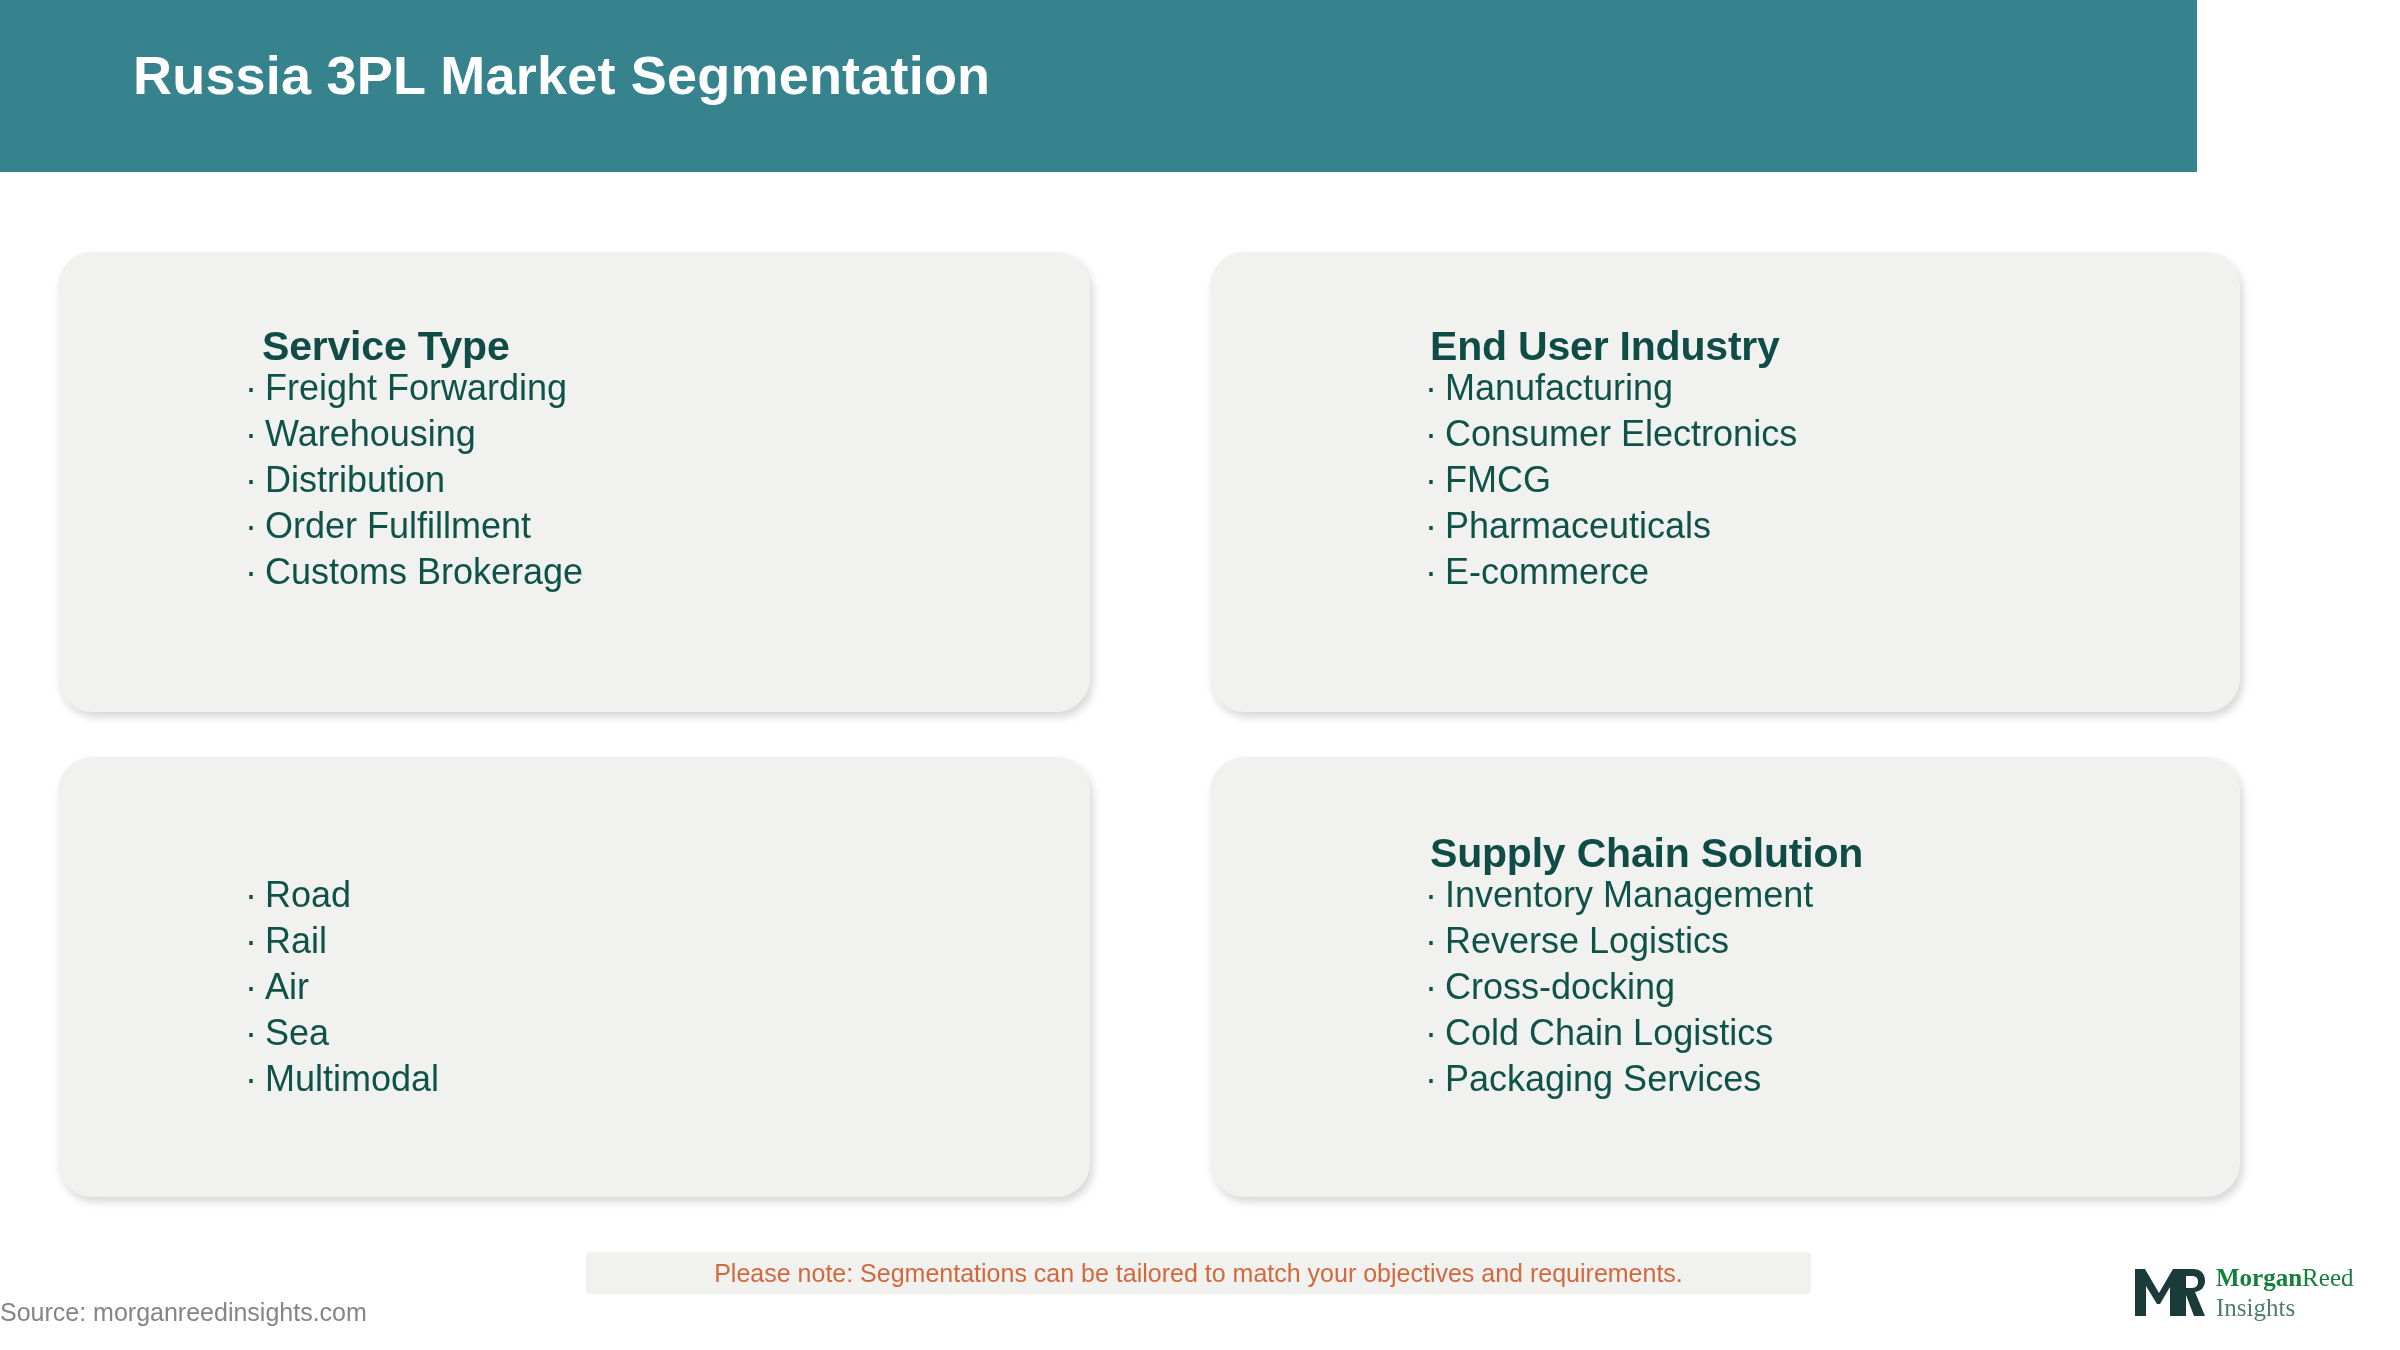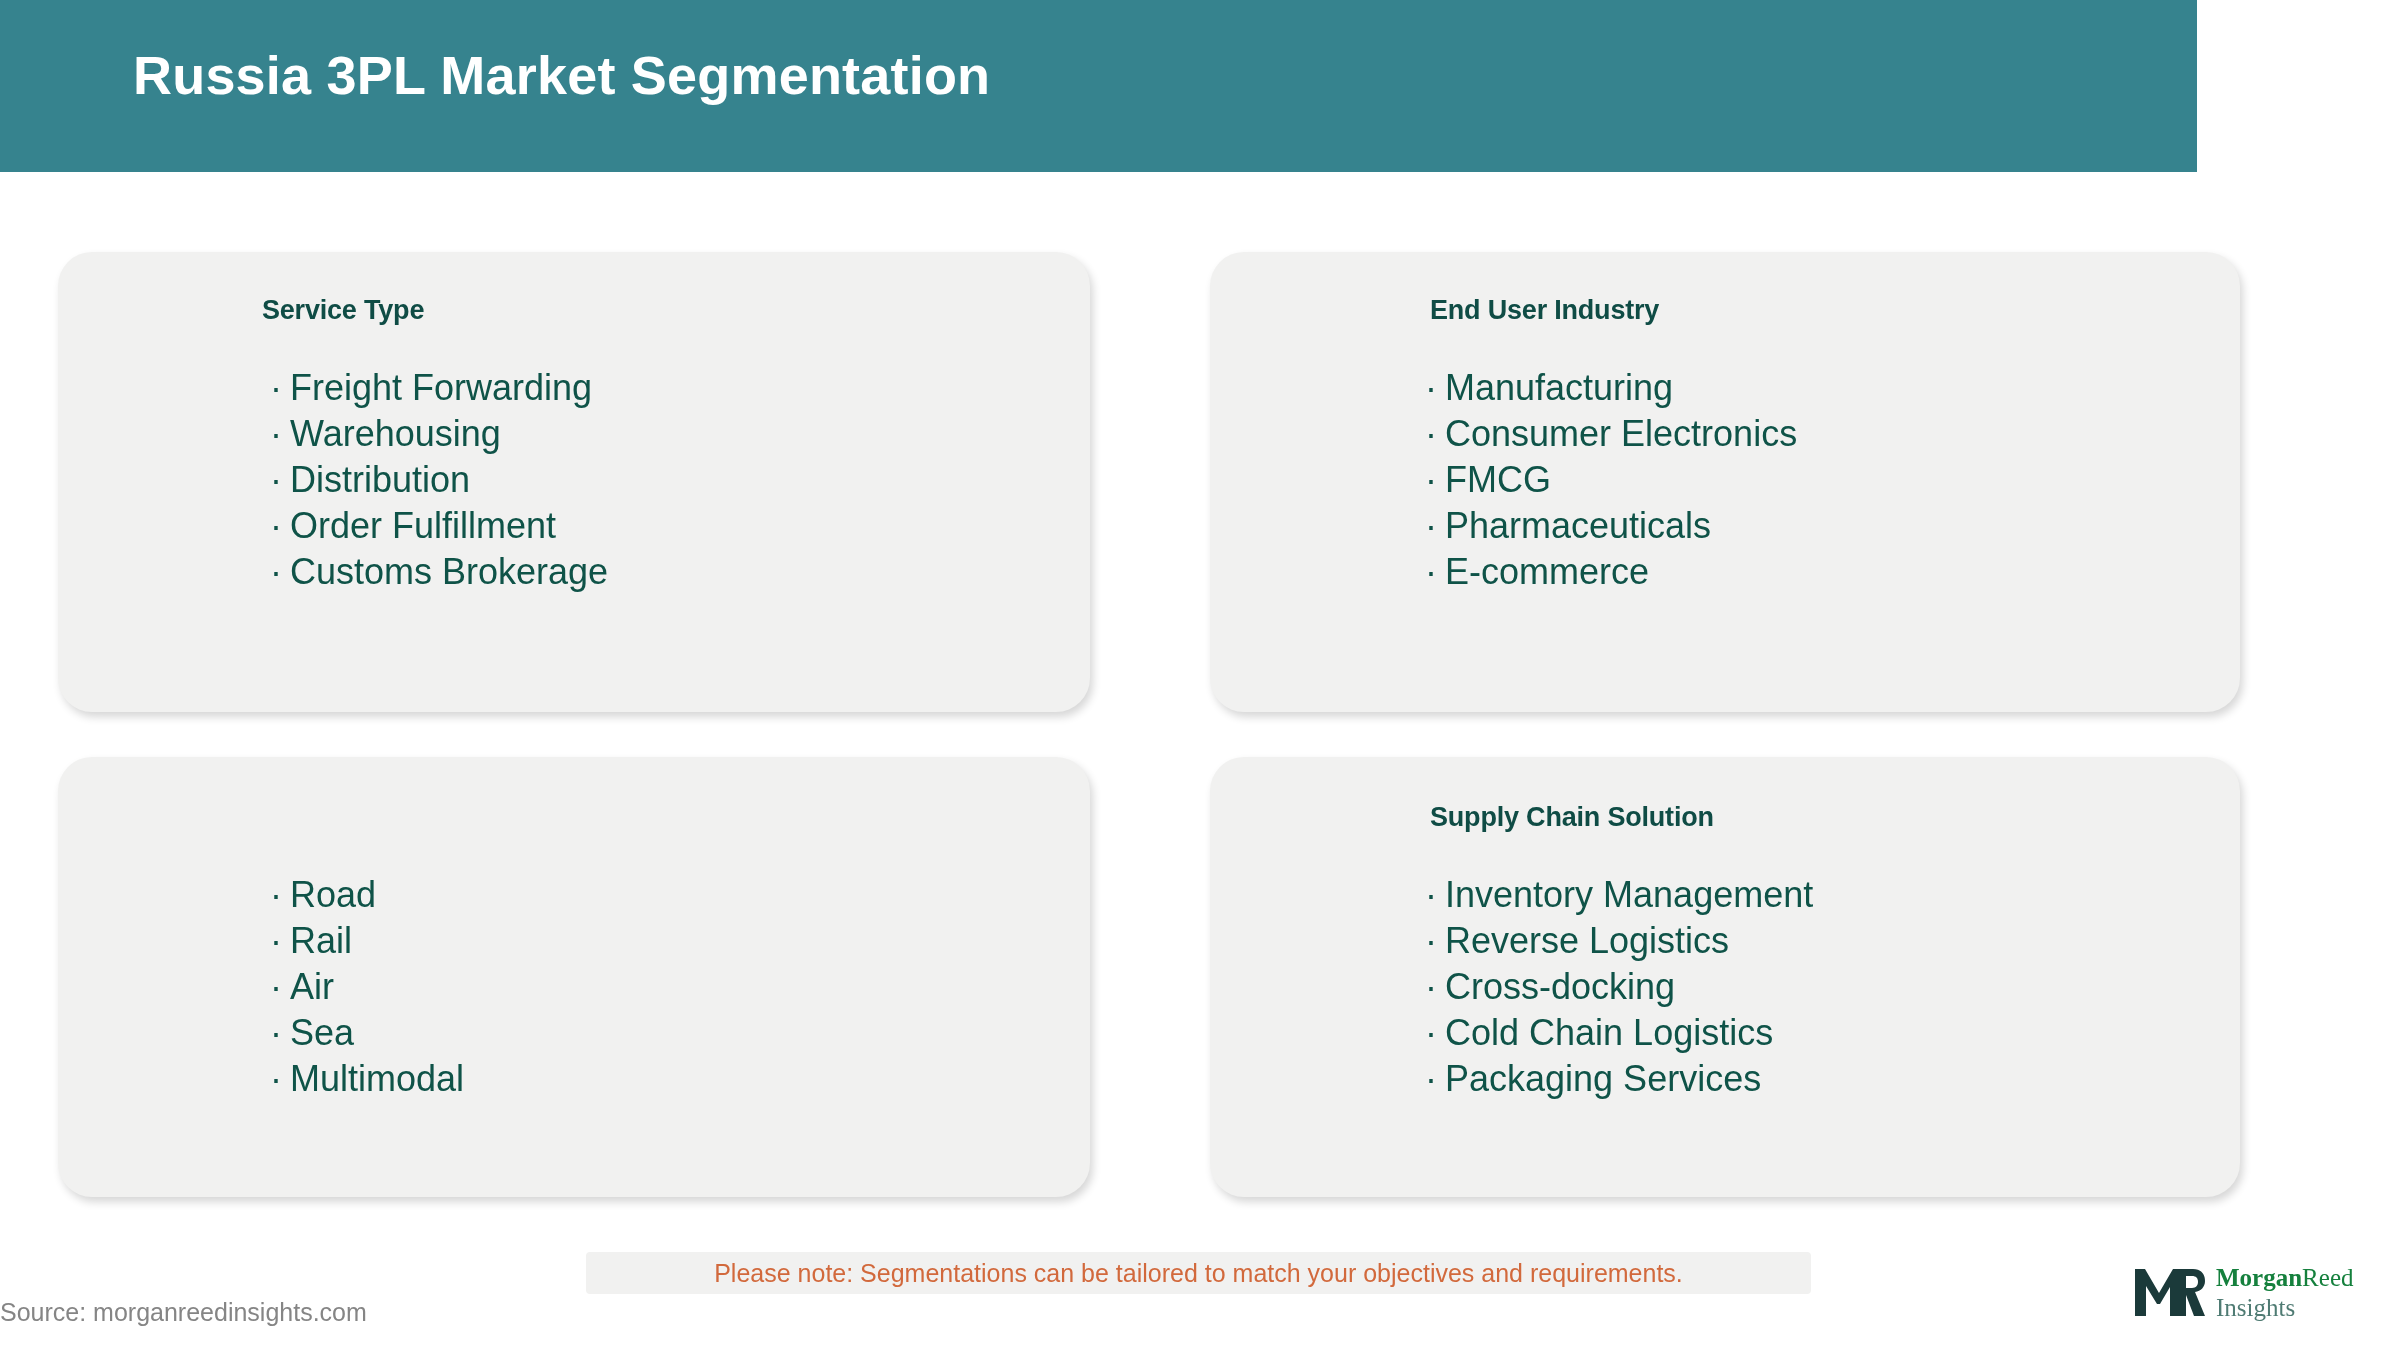--- a/index.html
+++ b/index.html
@@ -59,38 +59,39 @@
 
   .card-inner {
     position: absolute;
     left: 0;
     top: 0;
     width: 100%;
     height: 100%;
   }
   .card-title {
     position: absolute;
-    font-size: 27px;
+    font-size: 41px;
     font-weight: bold;
     color: #0f4c45;
     white-space: nowrap;
     letter-spacing: -0.2px;
+    margin-top: 28px;
   }
   .col-left .card-title  { left: 204px; }
   .col-right .card-title { left: 220px; }
   .row-top .card-title    { top: 43px; }
   .row-bottom .card-title { top: 45px; }
 
   .card-list {
     position: absolute;
     margin: 0;
     padding: 0;
     list-style: none;
   }
-  .col-left .card-list  { left: 212px; }
+  .col-left .card-list  { left: 187px; }
   .col-right .card-list { left: 215px; }
   .row-top .card-list    { top: 113px; }
   .row-bottom .card-list { top: 115px; }
 
   .card-list li {
     font-size: 36px;
     color: #0f5348;
     line-height: 46px;
     white-space: nowrap;
     font-weight: normal;

